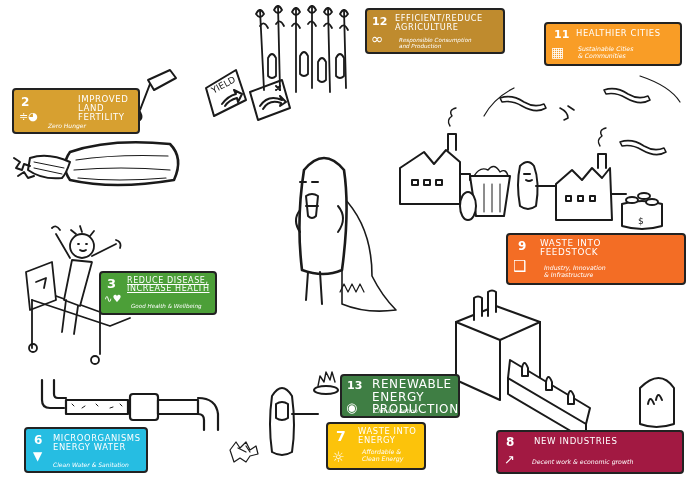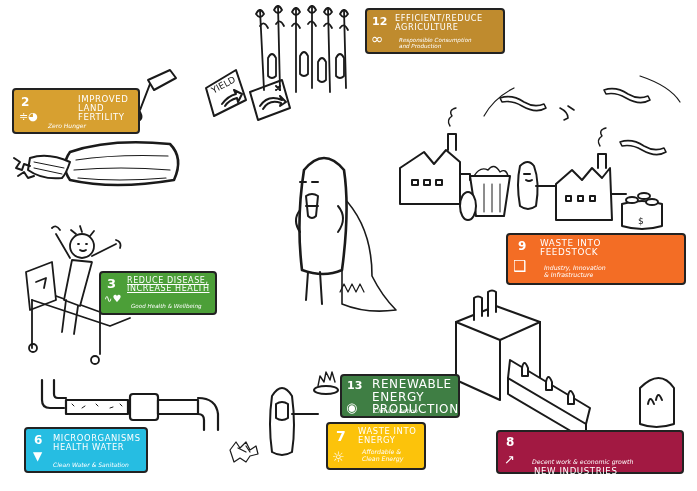--- a/index.html
+++ b/index.html
@@ -195,20 +195,27 @@
 
   <div class="label" style="left:365px;top:8px;width:140px;height:46px;background:#BF8B2E;padding-left:8px;">
     <span class="num" style="left:5px;top:5px;font-size:11px;">12</span>
     <span class="ic" style="left:4px;top:20px;font-size:15px;">∞</span>
     <span class="title" style="left:28px;top:4px;font-size:8.2px;">EFFICIENT/REDUCE
 AGRICULTURE</span>
     <span class="sub" style="left:32px;top:28px;font-size:5.6px;">Responsible Consumption
 and Production</span>
   </div>
 
+  <div class="label" style="left:544px;top:22px;width:138px;height:44px;background:#F99D26;">
+    <span class="num" style="left:8px;top:4px;font-size:11px;">11</span>
+    <span class="ic" style="left:5px;top:20px;font-size:14px;">▦</span>
+    <span class="title" style="left:30px;top:5px;font-size:8.4px;">HEALTHIER CITIES</span>
+    <span class="sub" style="left:32px;top:22px;font-size:6.2px;">Sustainable Cities
+&amp; Communities</span>
+  </div>
 
   <div class="label" style="left:99px;top:271px;width:118px;height:44px;background:#4C9F38;">
     <span class="num" style="left:6px;top:3px;font-size:13px;">3</span>
     <span class="ic" style="left:3px;top:20px;font-size:10px;">∿♥</span>
     <span class="title" style="left:26px;top:4px;font-size:8px;text-decoration:underline;">REDUCE DISEASE,
 INCREASE HEALTH</span>
     <span class="sub" style="left:30px;top:31px;font-size:5.6px;">Good Health &amp; Wellbeing</span>
   </div>
 
   <div class="label" style="left:506px;top:233px;width:180px;height:52px;background:#F36D25;">
@@ -217,21 +224,21 @@
     <span class="title" style="left:32px;top:4px;font-size:8.8px;">WASTE INTO
 FEEDSTOCK</span>
     <span class="sub" style="left:36px;top:30px;font-size:6.2px;">Industry, Innovation
 &amp; Infrastructure</span>
   </div>
 
   <div class="label" style="left:24px;top:427px;width:124px;height:46px;background:#26BDE2;">
     <span class="num" style="left:8px;top:4px;font-size:12px;">6</span>
     <span class="ic" style="left:7px;top:20px;font-size:12px;">▼</span>
     <span class="title" style="left:27px;top:5px;font-size:8.4px;">MICROORGANISMS
-HEALTH WATER</span>
+ENERGY WATER</span>
     <span class="sub" style="left:27px;top:33px;font-size:6px;">Clean Water &amp; Sanitation</span>
   </div>
 
   <div class="label" style="left:340px;top:374px;width:120px;height:44px;background:#3F7E44;">
     <span class="num" style="left:5px;top:3px;font-size:11px;">13</span>
     <span class="ic" style="left:4px;top:24px;font-size:13px;">◉</span>
     <span class="title" style="left:30px;top:2px;font-size:12px;">RENEWABLE
 ENERGY
 PRODUCTION</span>
     <span class="sub" style="left:32px;top:32px;font-size:6px;">Climate Action</span>
@@ -242,17 +249,17 @@
     <span class="ic" style="left:4px;top:25px;font-size:14px;">☼</span>
     <span class="title" style="left:30px;top:3px;font-size:8.4px;">WASTE INTO
 ENERGY</span>
     <span class="sub" style="left:34px;top:25px;font-size:6.2px;">Affordable &amp;
 Clean Energy</span>
   </div>
 
   <div class="label" style="left:496px;top:430px;width:188px;height:44px;background:#A21942;">
     <span class="num" style="left:8px;top:3px;font-size:12px;">8</span>
     <span class="ic" style="left:6px;top:20px;font-size:13px;">↗</span>
-    <span class="title" style="left:36px;top:5px;font-size:8.6px;margin-top:30px;">NEW INDUSTRIES</span>
+    <span class="title" style="left:36px;top:5px;font-size:8.6px;">NEW INDUSTRIES</span>
     <span class="sub" style="left:34px;top:27px;font-size:6.2px;">Decent work &amp; economic growth</span>
   </div>
 
 </div>
 
 </body></html>

